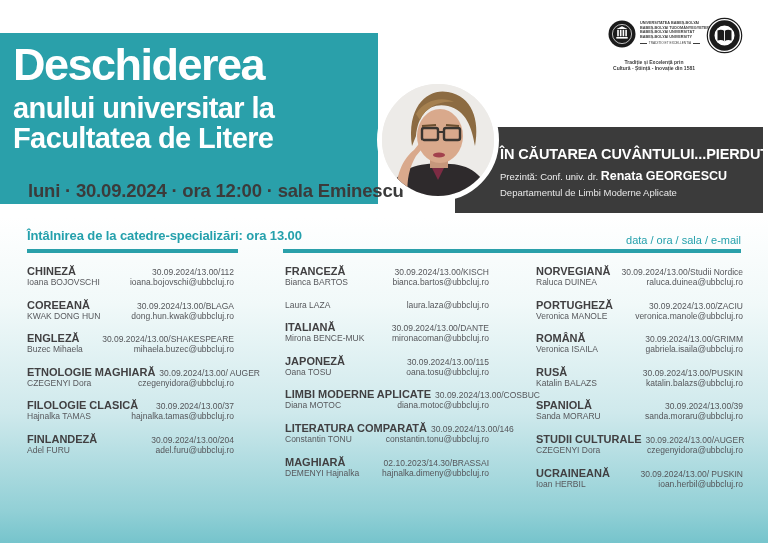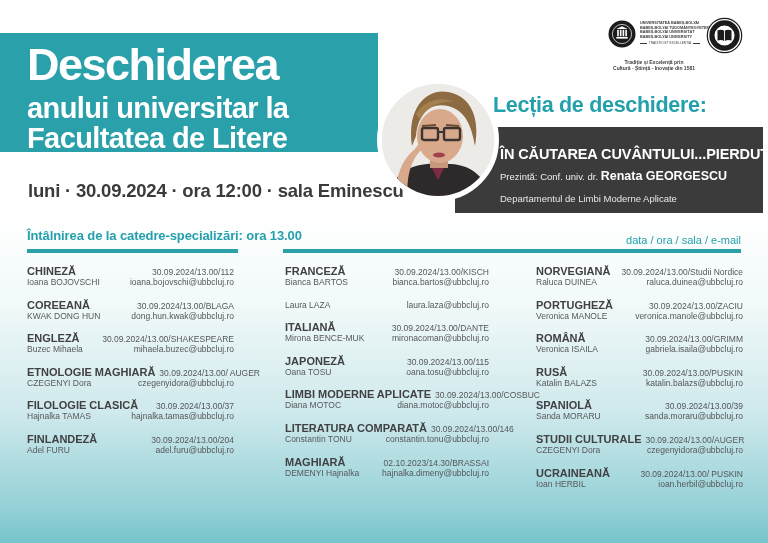--- a/index.html
+++ b/index.html
@@ -9,40 +9,40 @@
     --ink:#414042;
     --gray:#55565a;
   }
   html,body{margin:0;padding:0;}
   body{font-family:"Liberation Sans", sans-serif;}
   #poster{
     position:relative;width:768px;height:543px;overflow:hidden;
     background:linear-gradient(180deg,#ffffff 0%,#ffffff 40%,#f1f9f9 56%,#cfe9ec 76%,#92d0d6 94%,#76c4cc 100%);
   }
   
-  .hero{position:absolute;left:0;top:33px;width:378px;height:119px;background:var(--teal);color:#fff;box-sizing:border-box;padding:9px 0 0 27px;}
+  .hero{position:absolute;left:0;top:33px;width:378px;height:171px;background:var(--teal);color:#fff;box-sizing:border-box;padding:9px 0 0 13px;}
   .hero-title{font-size:45px;font-weight:bold;letter-spacing:-1.5px;line-height:46px;}
   .hero-sub{font-size:29px;font-weight:bold;letter-spacing:-0.6px;line-height:30px;}
   .hero-sub.first{margin-top:5px;}
   .event-info{position:absolute;left:28px;top:180px;font-size:18.5px;font-weight:bold;color:var(--dark);letter-spacing:-0.2px;}
   
   .logos{position:absolute;left:604px;top:16px;width:150px;height:58px;}
   .seal1{position:absolute;left:4px;top:4px;}
   .ubb-names{position:absolute;left:36px;top:5px;width:60px;color:#3c3c3c;font-weight:bold;font-size:3.8px;line-height:4.7px;white-space:nowrap;}
   .ubb-motto{display:flex;align-items:center;gap:2px;margin-top:1.5px;font-size:3.2px;font-weight:normal;color:#3c3c3c;}
   .ubb-motto:before,.ubb-motto:after{content:"";flex:1;height:0.5px;background:#3c3c3c;}
   .ubb-tagline{position:absolute;left:0;top:43px;width:100px;text-align:center;font-size:5px;font-weight:bold;color:#3c3c3c;line-height:6px;}
   .seal2{position:absolute;left:102px;top:1px;}
   
   .lecture-heading{position:absolute;left:493px;top:93px;font-size:21.5px;font-weight:bold;color:var(--teal-text);letter-spacing:-0.3px;}
   .lecture-box{position:absolute;left:455px;top:127px;width:308px;height:86px;background:var(--dark);color:#fff;box-sizing:border-box;padding:19px 0 16px 45px;}
   .lecture-title{font-size:14.5px;font-weight:bold;letter-spacing:-0.1px;white-space:nowrap;}
   .lecture-presenter{margin-top:7px;font-size:9.5px;color:#eeeeee;}
   .lecture-presenter b{font-size:12.5px;color:#ffffff;}
-  .lecture-dept{margin-top:10px;font-size:9.5px;color:#e8e8e8;}
+  .lecture-dept{margin-top:4px;font-size:9.5px;color:#e8e8e8;}
   
   .photo{position:absolute;left:377px;top:79px;width:112px;height:112px;border-radius:50%;border:5px solid #fff;overflow:hidden;background:#edebe8;z-index:3;}
   
   .schedule-heading{position:absolute;left:27px;top:228px;font-size:13px;font-weight:bold;color:var(--teal-text);letter-spacing:-0.1px;}
   .legend{position:absolute;left:536px;top:234px;width:205px;text-align:right;font-size:11px;color:var(--teal-text);}
   .rule{position:absolute;top:249px;height:4px;background:var(--teal);}
   .rule-left{left:27px;width:211px;}
   .rule-right{left:283px;width:458px;}
   
   .col{position:absolute;top:266px;}
@@ -113,21 +113,20 @@
       <rect x="40" y="44" width="16" height="12" rx="2" fill="none" stroke="#3a3530" stroke-width="2.4"></rect>
       <rect x="62" y="44" width="16" height="12" rx="2" fill="none" stroke="#3a3530" stroke-width="2.4"></rect>
       <line x1="56" y1="48" x2="62" y2="48" stroke="#3a3530" stroke-width="2"></line>
       <line x1="40" y1="42" x2="54" y2="41" stroke="#6b4e2e" stroke-width="2"></line>
       <line x1="64" y1="41" x2="77" y2="42" stroke="#6b4e2e" stroke-width="2"></line>
       <ellipse cx="57" cy="71" rx="6" ry="2.6" fill="#a2414d"></ellipse>
       <path d="M14 112 C14 88 22 74 32 66 L40 56 L44 60 L34 72 C28 82 24 96 26 112 Z" fill="#d9a98c"></path>
     </svg>
   </div>
 
-  <div class="lecture-heading">Lecția de deschidere:</div>
   <div class="lecture-box">
     <div class="lecture-title">ÎN CĂUTAREA CUVÂNTULUI...PIERDUT</div>
     <div class="lecture-presenter"><span>Prezintă: Conf. univ. dr. </span><b>Renata GEORGESCU</b></div>
     <div class="lecture-dept">Departamentul de Limbi Moderne Aplicate</div>
   </div>
 
   <div class="schedule-heading">Întâlnirea de la catedre-specializări: ora 13.00</div>
   <div class="legend">data / ora / sala / e-mail</div>
   <div class="rule rule-left"></div>
   <div class="rule rule-right"></div>

